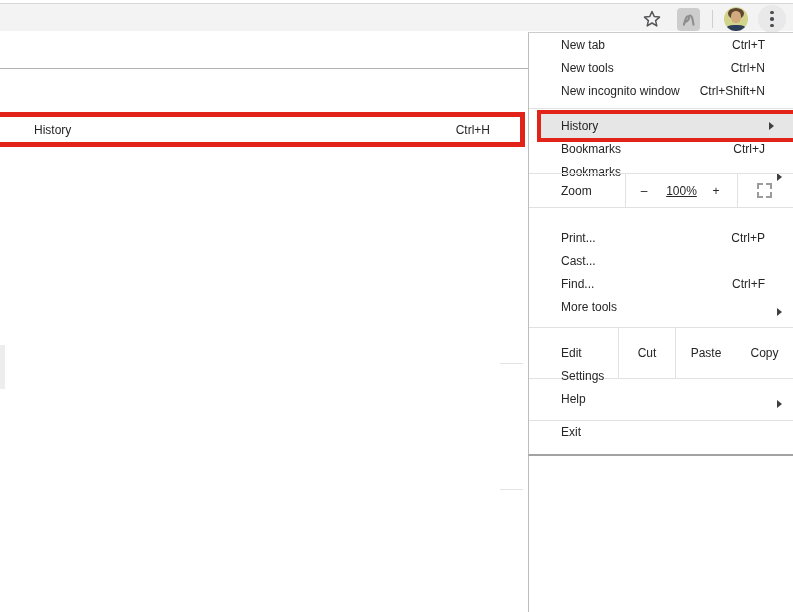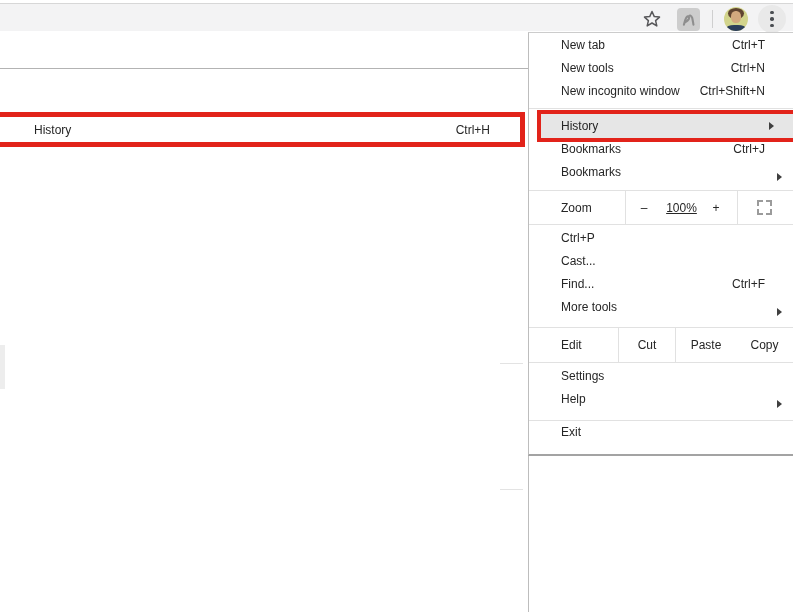--- a/index.html
+++ b/index.html
@@ -45,35 +45,35 @@
   .arr{position:absolute;right:12px;top:50%;margin-top:-4px;width:0;height:0;
        border-left:5px solid #3f3f3f;border-top:4px solid transparent;border-bottom:4px solid transparent;}
 
   
   .menu-history-box{position:absolute;left:8px;right:-8px;top:77px;height:32px;box-sizing:border-box;
        border:4px solid var(--red);background:#e6e6e6;display:flex;align-items:center;
        padding-left:20px;z-index:6;}
   .menu-history-box .arr{right:24px;}
 
   
-  .zoomrow{position:absolute;left:0;right:0;top:157px;height:35px;box-sizing:border-box;
+  .zoomrow{position:absolute;left:0;right:0;top:140px;height:35px;box-sizing:border-box;
        border-top:1px solid #e1e1e1;border-bottom:1px solid #e1e1e1;}
   .zoomrow .zlbl{position:absolute;left:32px;top:50%;transform:translateY(-50%);}
   .zvsep{position:absolute;top:0;bottom:0;width:1px;background:#e1e1e1;}
   .zbtn{position:absolute;top:50%;transform:translateY(-50%);width:24px;text-align:center;cursor:default;}
   .zval{position:absolute;left:130px;top:50%;transform:translateY(-50%);width:45px;text-align:center;text-decoration:underline;}
   .fsicon{position:absolute;left:228px;top:50%;margin-top:-7.5px;width:15px;height:15px;}
   .fsicon i{position:absolute;width:4px;height:4px;border:2px solid #9b9b9b;}
   .fsicon i.tl{left:0;top:0;border-right:none;border-bottom:none;}
   .fsicon i.tr{right:0;top:0;border-left:none;border-bottom:none;}
   .fsicon i.bl{left:0;bottom:0;border-right:none;border-top:none;}
   .fsicon i.br{right:0;bottom:0;border-left:none;border-top:none;}
 
   
-  .editrow{position:absolute;left:0;right:0;top:294px;height:36px;box-sizing:border-box;
+  .editrow{position:absolute;left:0;right:0;top:294px;height:52px;box-sizing:border-box;
        border-top:1px solid #e1e1e1;border-bottom:1px solid #e1e1e1;display:flex;}
   .editrow .cell{display:flex;align-items:center;justify-content:center;border-right:1px solid #e1e1e1;box-sizing:border-box;}
   .editrow .c-edit{width:90px;justify-content:flex-start;padding-left:32px;}
   .editrow .c-cut{width:57px;}
   .editrow .c-copy{width:58px;}
   .editrow .c-paste{flex:1;border-right:none;}
 
   :root{--red:#e2231a;}
 </style>
 </head>
@@ -161,20 +161,21 @@
       <span class="zvsep" style="left:208px"></span>
       <span class="fsicon">
         <i class="tl"></i>
           <i class="tr"></i>
           <i class="bl"></i>
           <i class="br"></i>
       </span>
     </div>
 
     <div class="mrow" style="top:198px">
+      <span class="lbl">Print...</span>
       <span class="sc">Ctrl+P</span>
     </div>
     <div class="mrow" style="top:221px">
       <span class="lbl">Cast...</span>
     </div>
     <div class="mrow" style="top:267px">
       <span class="lbl">More tools</span>
       <span class="arr"></span>
     </div>
     <div class="mrow" style="top:244px">

